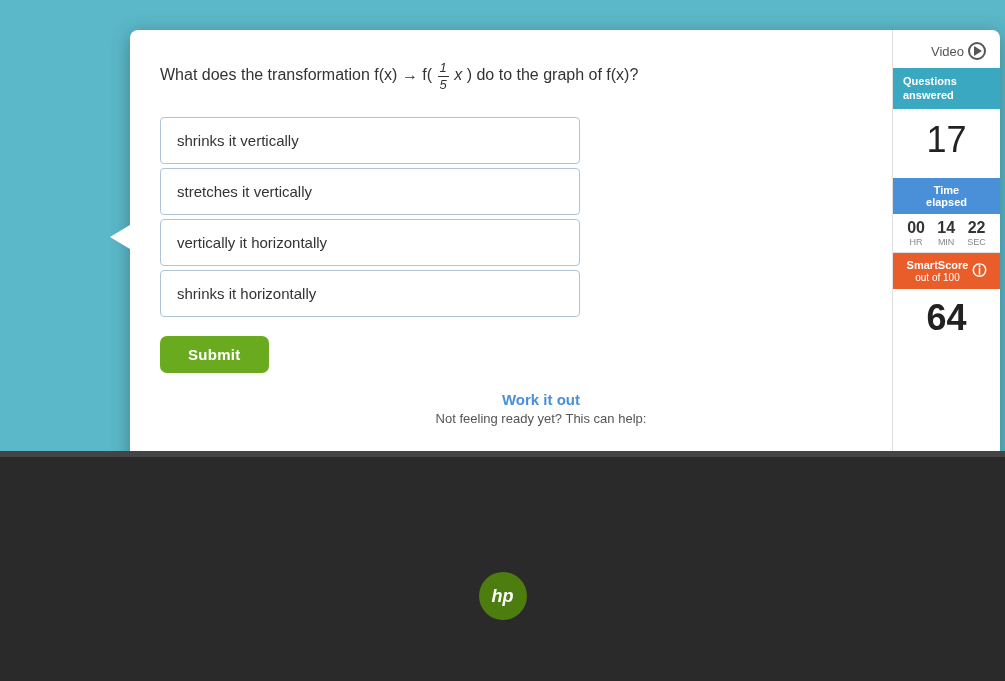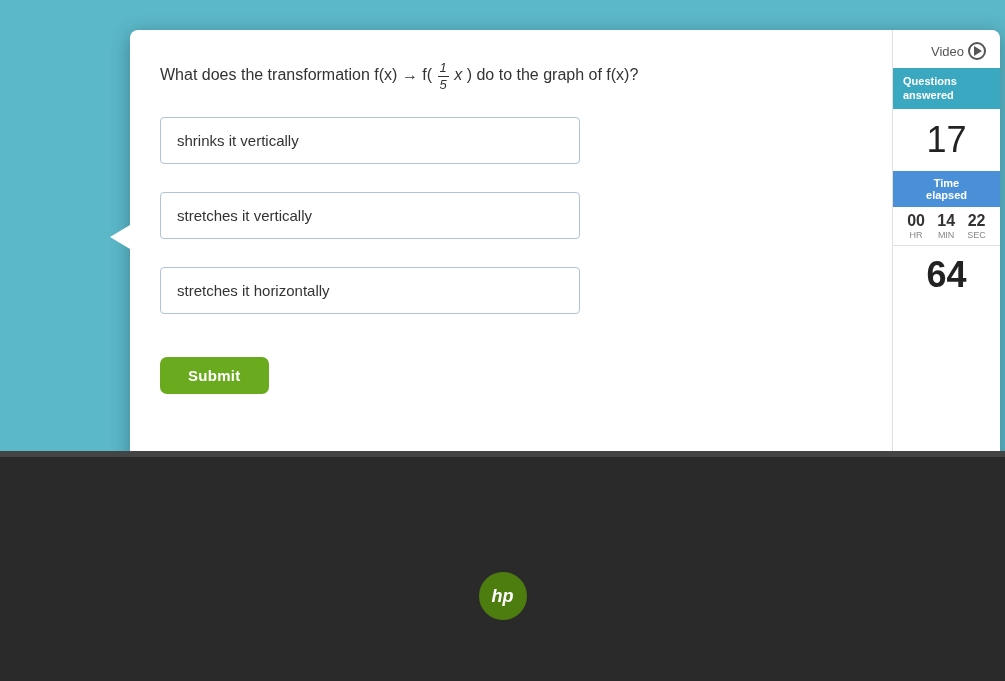--- a/index.html
+++ b/index.html
@@ -100,21 +100,21 @@
     .fraction-den {
       padding: 0 2px;
       line-height: 1.2;
     }
 
     
     .answer-option {
       border: 1.5px solid #b0c4d8;
       border-radius: 4px;
       padding: 14px 16px;
-      margin-bottom: 28px;
+      margin-bottom: 4px;
       cursor: pointer;
       font-size: 15px;
       color: #333;
       background: white;
       transition: background 0.15s;
       width: 420px;
     }
 
     
     .submit-btn {
@@ -210,20 +210,21 @@
       padding: 10px 0;
     }
 
     .time-elapsed-box {
       background: #4a90d9;
       color: white;
       padding: 6px 10px;
       font-size: 11px;
       font-weight: bold;
       text-align: center;
+      margin-top: 7px;
     }
 
     .time-display {
       display: flex;
       justify-content: space-around;
       padding: 5px 8px;
       font-size: 12px;
       color: #333;
       border-bottom: 1px solid #e0e0e0;
     }
@@ -308,28 +309,35 @@
 
     
     <div>
       <div class="answer-option">
         <span>shrinks it vertically</span>
       </div>
       <div class="answer-option">
         <span>stretches it vertically</span>
       </div>
       <div class="answer-option">
-        <span>stretches it horizontally</span>
+        <span>vertically it horizontally</span>
+      </div>
+      <div class="answer-option">
+        <span>shrinks it horizontally</span>
       </div>
     </div>
 
     
     <button class="submit-btn">Submit</button>
 
     
+    <div class="work-it-out">
+      <a class="work-it-out-link">Work it out</a>
+      <div class="work-it-out-sub">Not feeling ready yet? This can help:</div>
+    </div>
   </div>
 
   <div class="right-sidebar">
 
     <div class="video-btn">
       <span>Video</span>
       <div class="play-circle">
         <div class="play-triangle"></div>
       </div>
     </div>
@@ -352,20 +360,24 @@
       <div class="time-segment">
         <span class="time-number">14</span>
         <span class="time-label">MIN</span>
       </div>
       <div class="time-segment">
         <span class="time-number">22</span>
         <span class="time-label">SEC</span>
       </div>
     </div>
 
+    <div class="smart-score-box">
+      <span>SmartScore<br><span style="font-weight:normal;font-size:10px;">out of 100</span></span>
+      <span style="color:white;font-size:14px;cursor:pointer;">ⓘ</span>
+    </div>
 
     <div class="smart-score-value">64</div>
 
     <div class="pencil-icon-area">
       <svg width="30" height="30" viewBox="0 0 24 24" fill="none" stroke="#4a90d9" stroke-width="2.5" stroke-linecap="round" stroke-linejoin="round">
         <path d="M11 4H4a2 2 0 0 0-2 2v14a2 2 0 0 0 2 2h14a2 2 0 0 0 2-2v-7"></path>
         <path d="M18.5 2.5a2.121 2.121 0 0 1 3 3L12 15l-4 1 1-4 9.5-9.5z"></path>
       </svg>
     </div>
 

